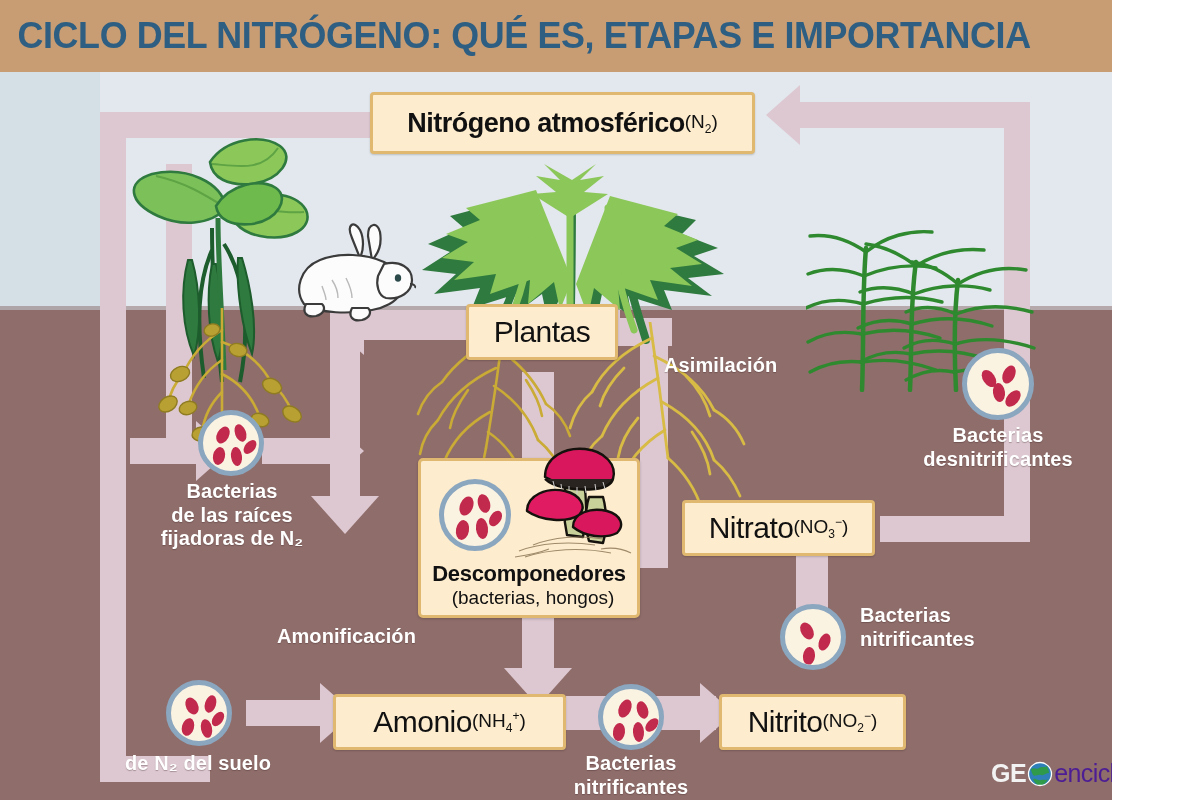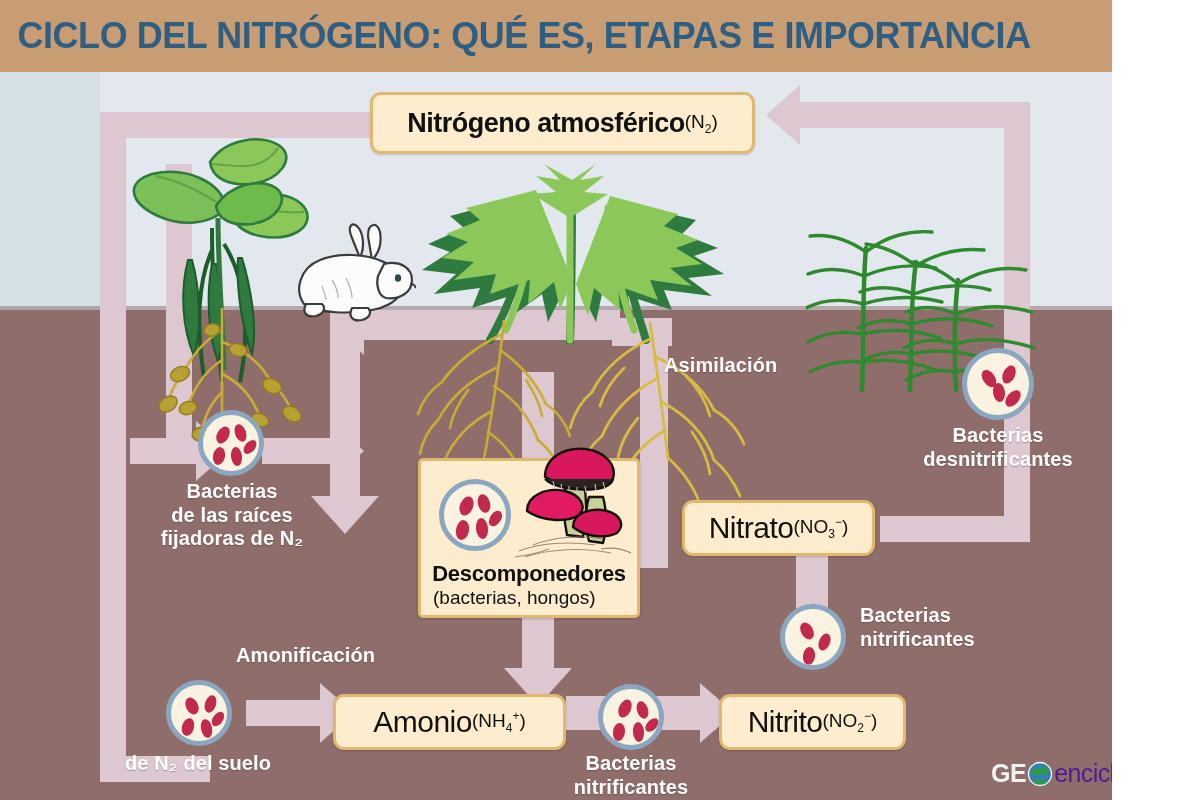--- a/index.html
+++ b/index.html
@@ -36,21 +36,21 @@
   .pipe{position:absolute;background:#ddc8d1;}
   .arrowhead{position:absolute;width:0;height:0;}
   .ah-left{border-top:30px solid transparent;border-bottom:30px solid transparent;border-right:34px solid #ddc8d1;}
   .ah-right{border-top:30px solid transparent;border-bottom:30px solid transparent;border-left:34px solid #ddc8d1;}
   .ah-down{border-left:34px solid transparent;border-right:34px solid transparent;border-top:38px solid #ddc8d1;}
   .ah-up{border-left:30px solid transparent;border-right:30px solid transparent;border-bottom:34px solid #ddc8d1;}
 
   
   .chem{
     position:absolute;background:#fdeccd;border:3px solid #e0b870;
-    border-radius:11px;display:flex;align-items:center;justify-content:center;
+    border-radius:4px;display:flex;align-items:center;justify-content:center;
     box-sizing:border-box;color:#111;white-space:nowrap;
     box-shadow:0 1px 2px rgba(0,0,0,.18);
   }
   .chem .nm{font-size:30px;font-weight:400;letter-spacing:-0.5px;}
   .chem .nm.b{font-weight:bold;font-size:27px;}
   .chem .fm{font-size:19px;font-weight:400;}
   .chem .fm sub{font-size:12px;}
   .chem .fm sup{font-size:12px;}
 
   
@@ -65,21 +65,21 @@
         border:5px solid #8ba6bf;box-sizing:border-box;overflow:hidden;}
   .rod{position:absolute;background:#c22a4d;border-radius:50%;}
 
   
   .deco{
     position:absolute;background:#fdeccd;border:3px solid #e0b870;border-radius:5px;
     box-sizing:border-box;box-shadow:0 1px 3px rgba(0,0,0,.2);
   }
   .deco-t1{position:absolute;left:0;width:100%;text-align:center;font-weight:bold;
            font-size:22px;color:#111;letter-spacing:-.3px;}
-  .deco-t2{position:absolute;left:12px;width:100%;text-align:left;font-weight:400;
+  .deco-t2{position:absolute;left:4px;width:100%;text-align:center;font-weight:400;
            font-size:19px;color:#111;}
 
   
   .logo{position:absolute;right:14px;bottom:12px;display:flex;align-items:center;}
   .logo .geo{font-weight:bold;font-size:25px;color:#f2f2f2;letter-spacing:-.5px;}
   .logo .enc{font-size:25px;color:#4c1d95;font-weight:300;letter-spacing:-.6px;}
   svg{display:block;}
 </style>
 </head>
 <body>
@@ -301,20 +301,23 @@
         <path d="M70 96 C58 110 52 124 50 136"></path>
         <path d="M124 110 C134 124 140 138 142 152"></path>
       </g>
     </svg>
 
     <div class="chem" style="left:370px;top:20px;width:385px;height:62px;">
       <span class="nm b">Nitrógeno atmosférico</span>
         <span class="fm"><span>(N</span><sub>2</sub><span>)</span></span>
     </div>
 
+    <div class="chem" style="left:466px;top:232px;width:152px;height:56px;">
+      <span class="nm">Plantas</span>
+    </div>
 
     <div class="chem" style="left:682px;top:428px;width:193px;height:56px;">
       <span class="nm">Nitrato</span>
         <span class="fm"><span>(NO</span><sub>3</sub><sup>−</sup><span>)</span></span>
     </div>
 
     <div class="chem" style="left:719px;top:622px;width:187px;height:56px;">
       <span class="nm">Nitrito</span>
         <span class="fm"><span>(NO</span><sub>2</sub><sup>−</sup><span>)</span></span>
     </div>
@@ -421,21 +424,21 @@
       <div>nitrificantes</div>
     </div>
 
     <div class="wlab" style="left:878px;top:352px;width:240px;font-size:20px;">
       <div>Bacterias</div>
       <div>desnitrificantes</div>
     </div>
 
     <div class="wlab" style="left:664px;top:282px;width:150px;font-size:20px;text-align:left;">Asimilación</div>
 
-    <div class="wlab" style="left:236px;top:572px;width:180px;font-size:20px;text-align:left;">Amonificación</div>
+    <div class="wlab" style="left:236px;top:553px;width:180px;font-size:20px;text-align:right;">Amonificación</div>
 
 
     <div class="logo">
       <span class="geo">GE</span>
       <svg width="26" height="26" viewBox="0 0 26 26" style="margin:0 1px;">
         <circle cx="13" cy="13" r="11.5" fill="#2f7fb8"></circle>
         <path d="M4 8 C7 6 10 9 12 7 C14 5 18 7 20 5 C21 8 22 10 22 12 C19 12 17 15 14 14 C11 13 8 16 6 14 C5 12 4 10 4 8 Z" fill="#2f9a4a"></path>
         <path d="M6 18 C9 17 11 20 14 19 C17 18 19 20 21 18 C19 22 16 24.5 13 24.5 C10 24.5 7.5 21.5 6 18 Z" fill="#2f9a4a"></path>
         <circle cx="13" cy="13" r="11.5" fill="none" stroke="#ffffff" stroke-width="1.3"></circle>
       </svg>

